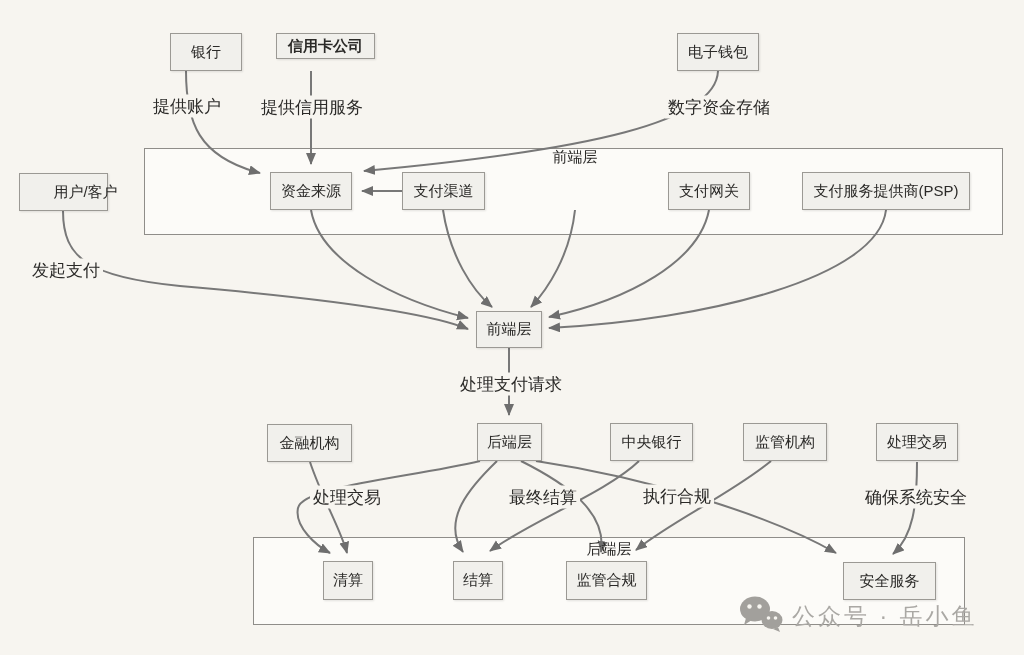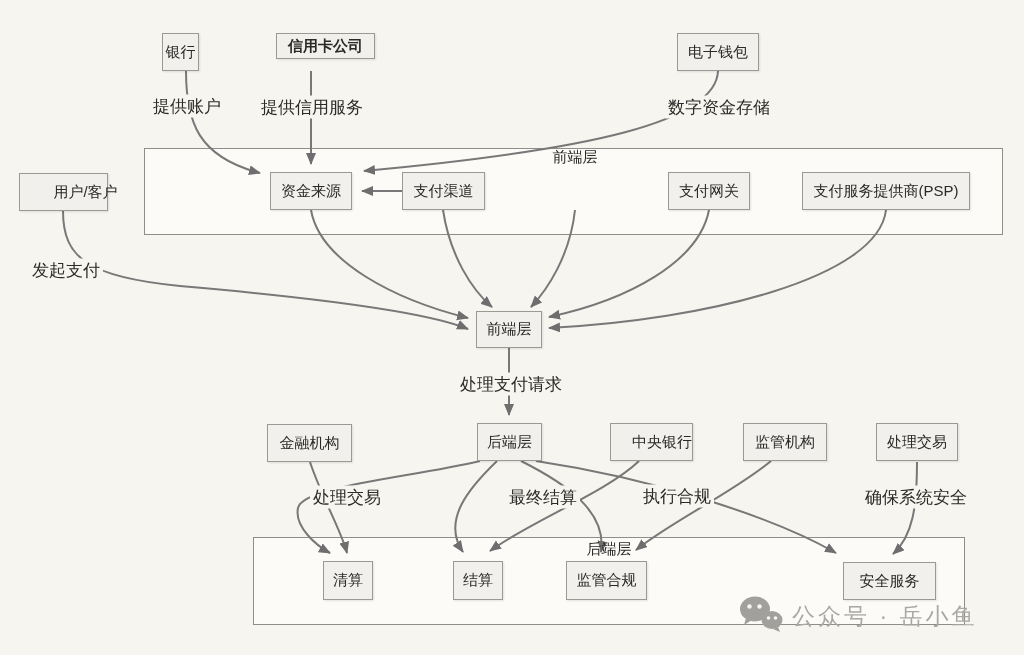--- a/index.html
+++ b/index.html
@@ -94,21 +94,21 @@
     <path d="M639,461 C607,492 531,521 490,551" marker-end="url(#arrow)"></path>
     <path d="M521,461 C569,485 607,513 601,552" marker-end="url(#arrow)"></path>
     <path d="M771,461 C734,492 672,521 636,550" marker-end="url(#arrow)"></path>
     <path d="M536,461 C650,478 772,516 836,553" marker-end="url(#arrow)"></path>
     <path d="M917,462 C917,506 913,536 893,554" marker-end="url(#arrow)"></path>
   </svg>
 
   <span class="group-label" style="left:575px;top:157px;">前端层</span>
   <span class="group-label" style="left:609px;top:549px;">后端层</span>
 
-  <div class="node" style="left:162px;top:33px;width:37px;height:38px;">
+  <div class="node" style="left:170px;top:33px;width:72px;height:38px;">
       <span>银行</span>
     </div>
   <div class="node" style="left:276px;top:33px;width:99px;height:26px;font-weight:bold;">
       <span>信用卡公司</span>
     </div>
   <div class="node" style="left:677px;top:33px;width:82px;height:38px;">
       <span>电子钱包</span>
     </div>
   <div class="node" style="left:19px;top:173px;width:89px;height:38px;padding-left:44px;">
       <span>用户/客户</span>
@@ -130,21 +130,21 @@
   <div class="node" style="left:476px;top:311px;width:66px;height:37px;">
       <span>前端层</span>
     </div>
   <div class="node" style="left:477px;top:423px;width:65px;height:38px;">
       <span>后端层</span>
     </div>
 
   <div class="node" style="left:267px;top:424px;width:85px;height:38px;">
       <span>金融机构</span>
     </div>
-  <div class="node" style="left:610px;top:423px;width:83px;height:38px;justify-content:flex-end;">
+  <div class="node" style="left:610px;top:423px;width:83px;height:38px;">
       <span>中央银行</span>
     </div>
   <div class="node" style="left:743px;top:423px;width:84px;height:38px;">
       <span>监管机构</span>
     </div>
   <div class="node" style="left:876px;top:423px;width:82px;height:38px;">
       <span>处理交易</span>
     </div>
 
   <div class="node" style="left:323px;top:561px;width:50px;height:39px;text-align:right;">

